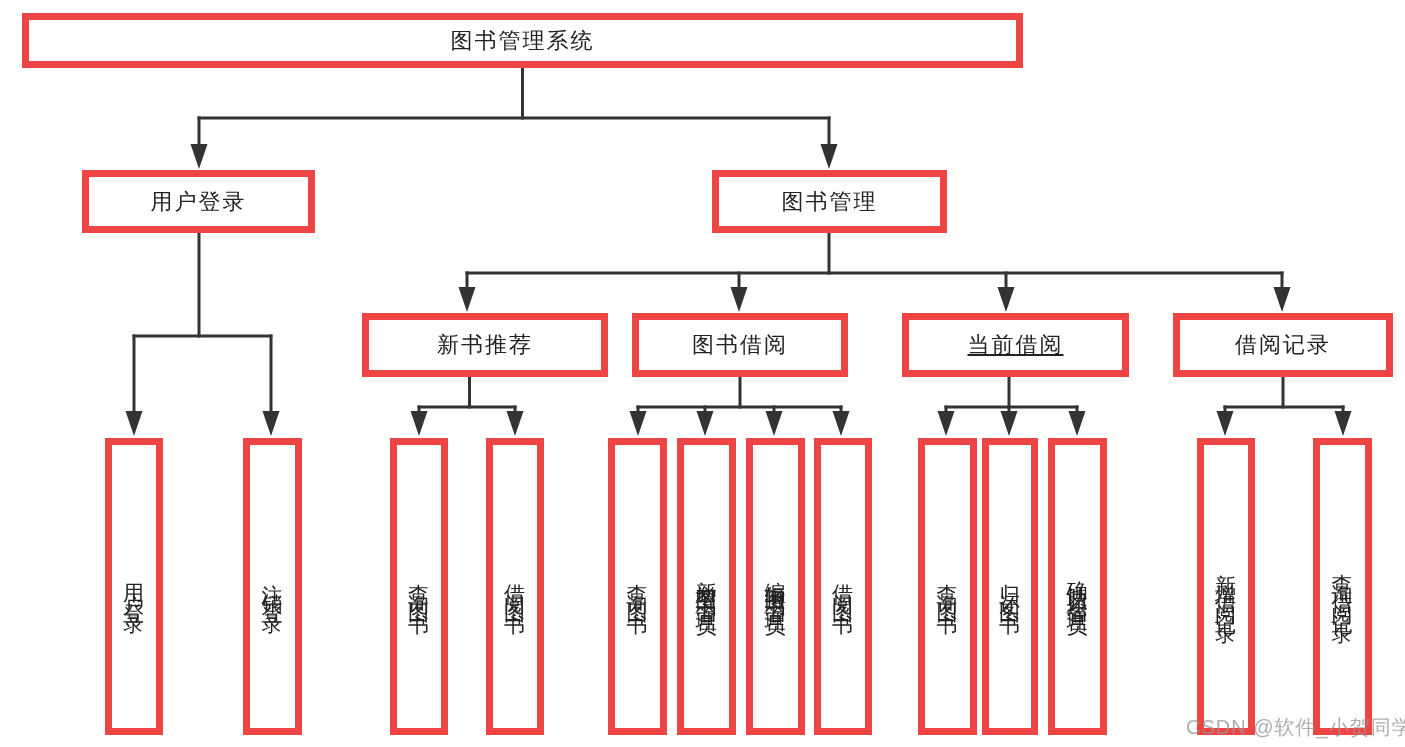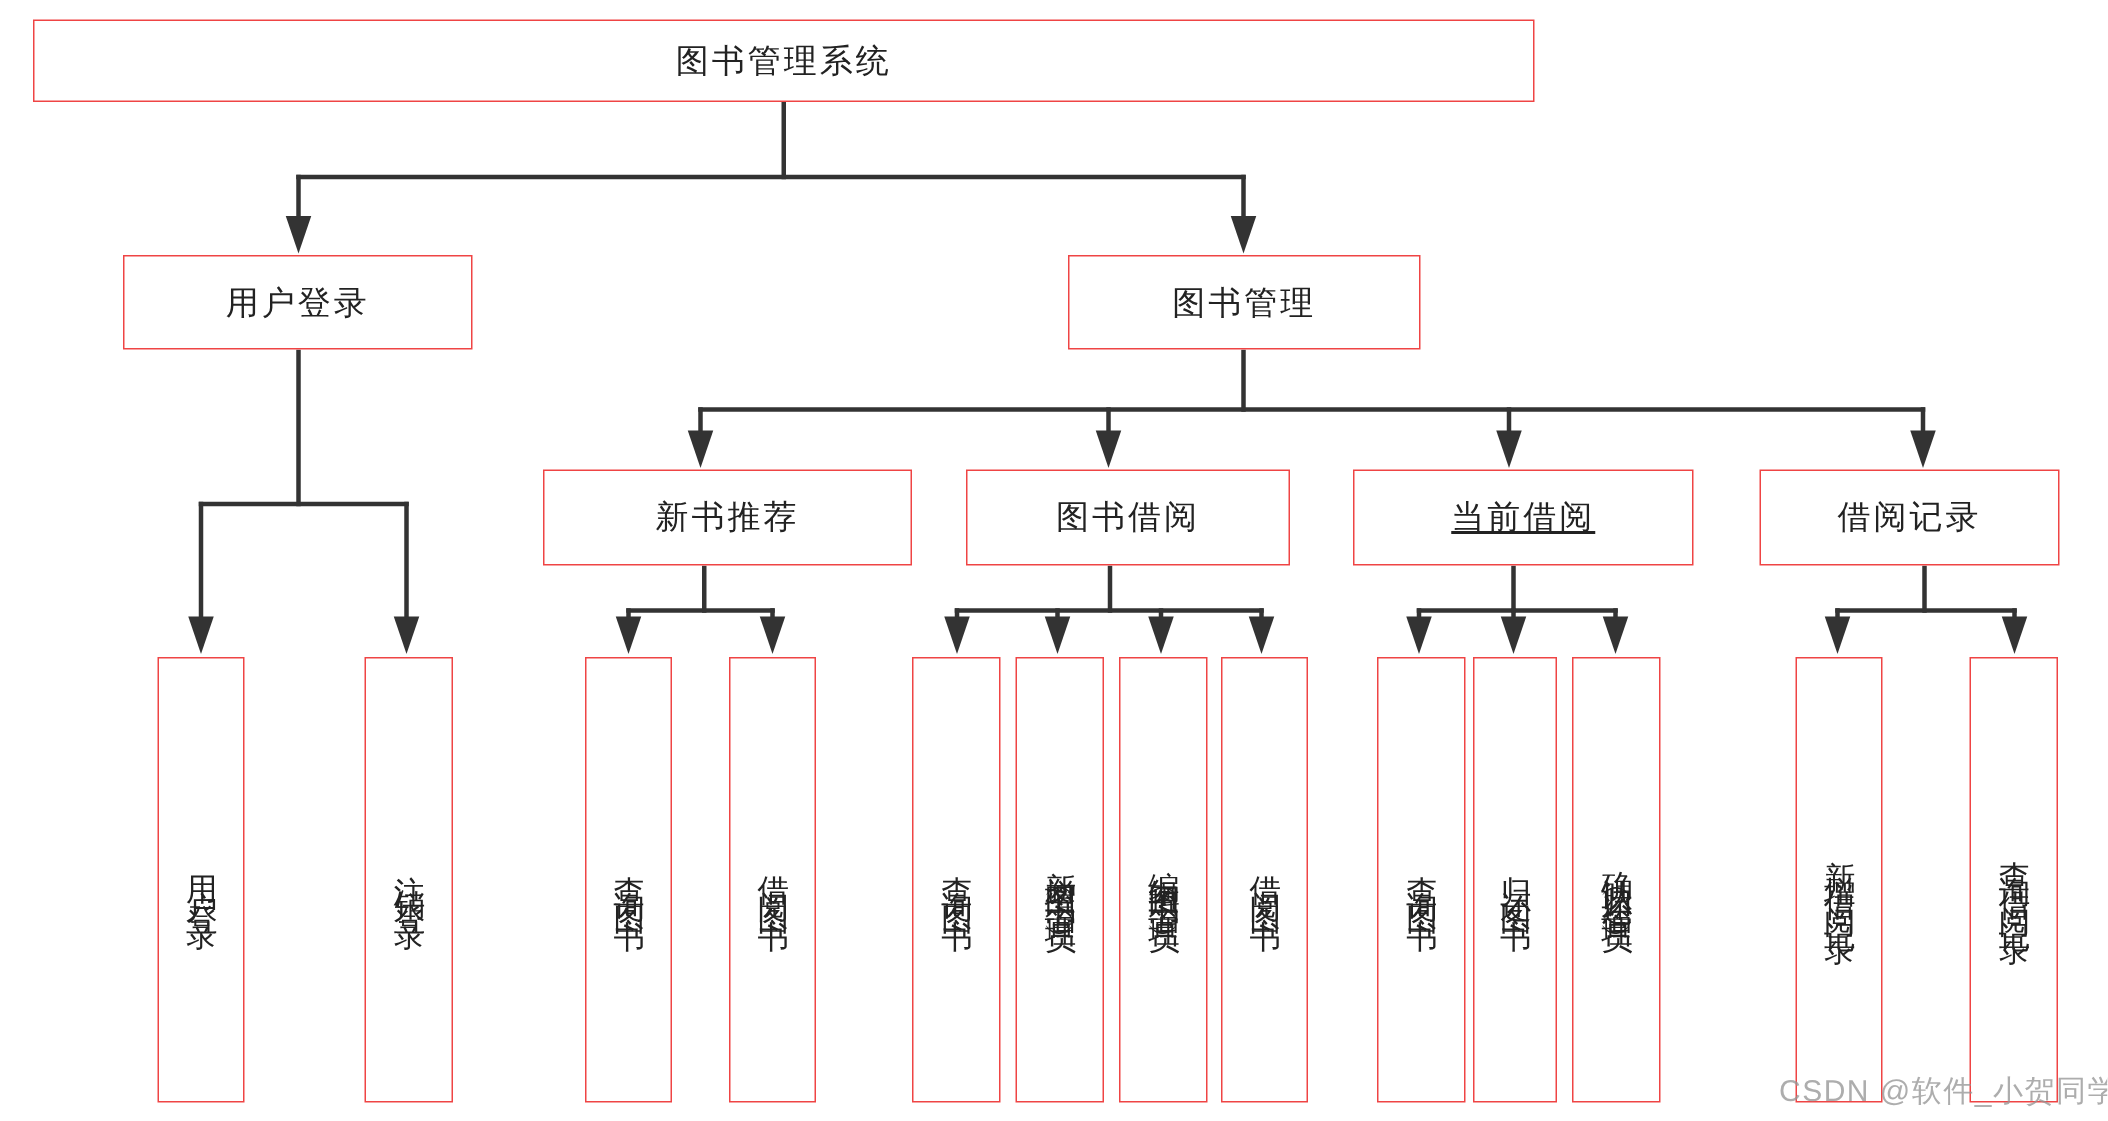--- a/index.html
+++ b/index.html
@@ -10,21 +10,21 @@
     font-family:"Liberation Sans", sans-serif;
     overflow:hidden;
   }
   .connectors {
     position:absolute; left:0; top:0; width:1405px; height:747px;
     pointer-events:none;
   }
   .box {
     position:absolute;
     box-sizing:border-box;
-    border:1px solid #ef4444;
+    border:7px solid #ef4444;
     background:#ffffff;
     display:flex; align-items:center; justify-content:center;
     color:#222222;
     z-index:2;
   }
   .hbox {
     font-size:22px;
     letter-spacing:2px;
     white-space:nowrap;
   }
@@ -117,23 +117,23 @@
       <path d="M1334.5,411 h17 L1343,436 Z"></path>
     </g>
   </svg>
 
   <div class="box hbox" style="left:22px; top:13px; width:1001px; height:55px;">图书管理系统</div>
 
   <div class="box hbox" style="left:82px; top:170px; width:233px; height:63px;">用户登录</div>
   <div class="box hbox" style="left:712px; top:170px; width:235px; height:63px;text-align:right;">图书管理</div>
 
   <div class="box hbox" style="left:362px; top:313px; width:246px; height:64px;">新书推荐</div>
-  <div class="box hbox" style="left:632px; top:313px; width:216px; height:64px;margin-left:12px;">图书借阅</div>
+  <div class="box hbox" style="left:632px; top:313px; width:216px; height:64px;">图书借阅</div>
   <div class="box hbox" style="left:902px; top:313px; width:227px; height:64px;text-decoration:underline;">当前借阅</div>
-  <div class="box hbox" style="left:1173px; top:313px; width:200px; height:64px;text-align:center;">借阅记录</div>
+  <div class="box hbox" style="left:1173px; top:313px; width:220px; height:64px;text-align:center;">借阅记录</div>
 
   <div class="box vbox" style="left:105px;">用户登录</div>
   <div class="box vbox" style="left:243px; width:59px;">注销登录</div>
 
   <div class="box vbox" style="left:390px;">查询图书</div>
   <div class="box vbox" style="left:486px;">借阅图书</div>
 
   <div class="box vbox" style="left:608px; width:59px;">查询图书</div>
   <div class="box vbox" style="left:677px; width:59px; letter-spacing:5px;">新增图书（管理员）</div>
   <div class="box vbox" style="left:746px; width:59px; letter-spacing:5px;">编辑图书（管理员）</div>

